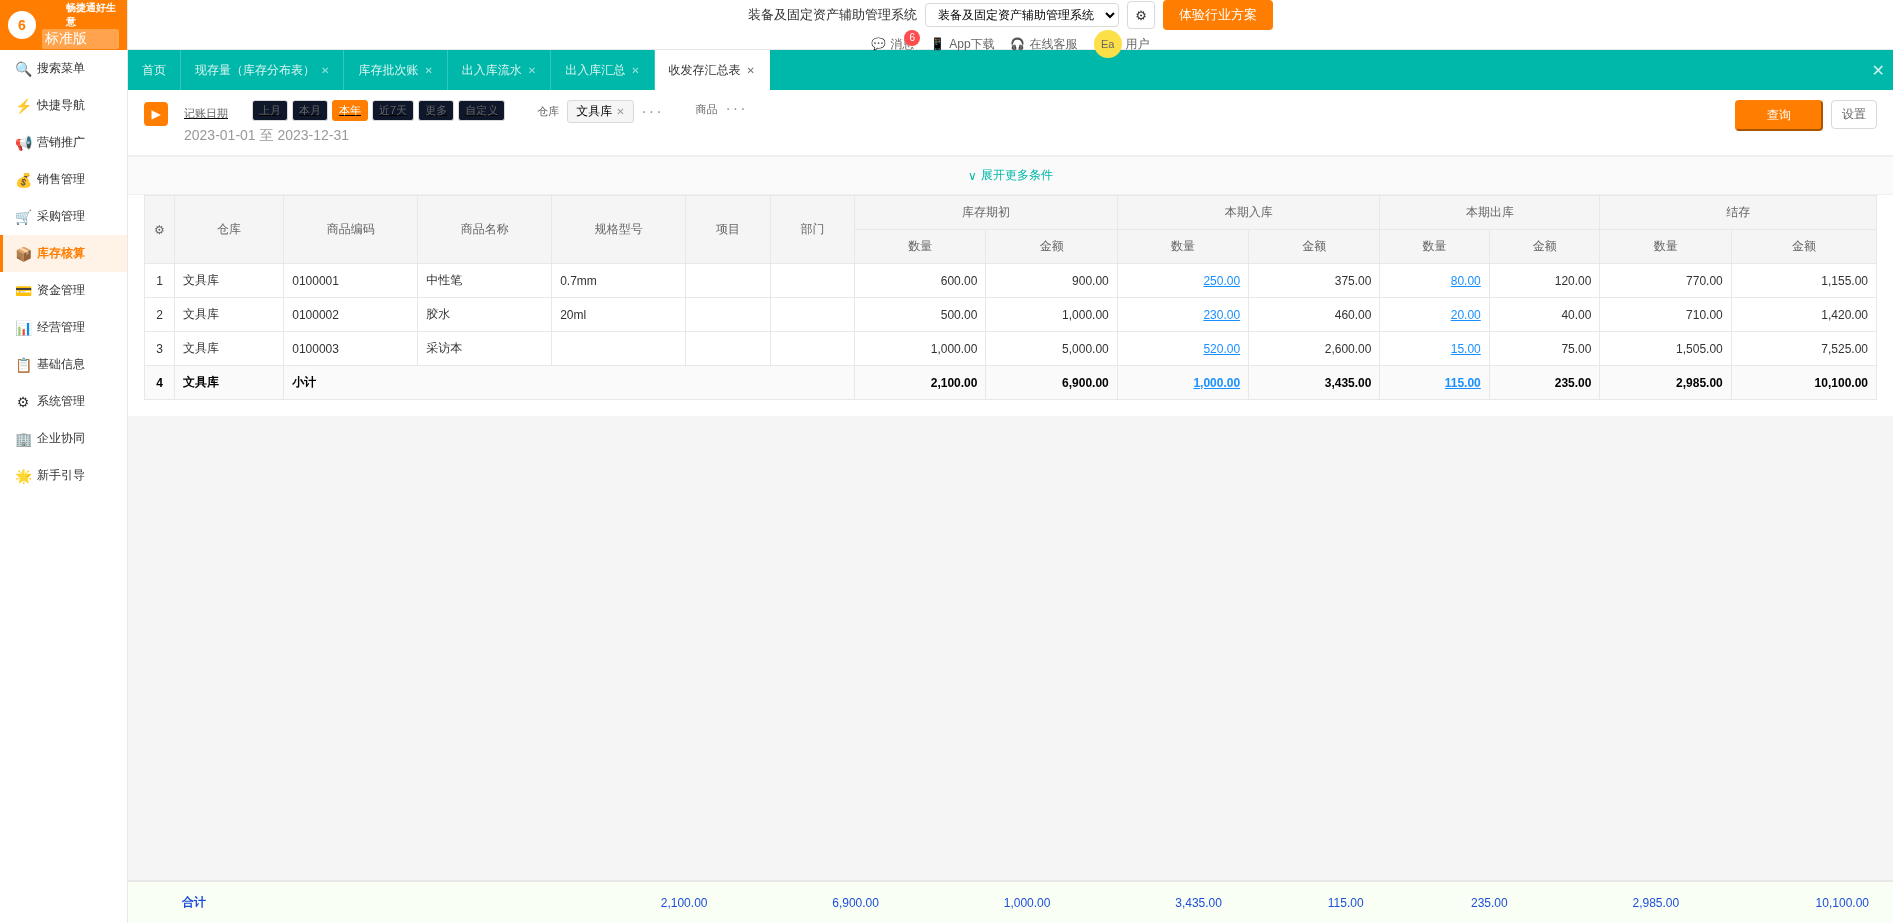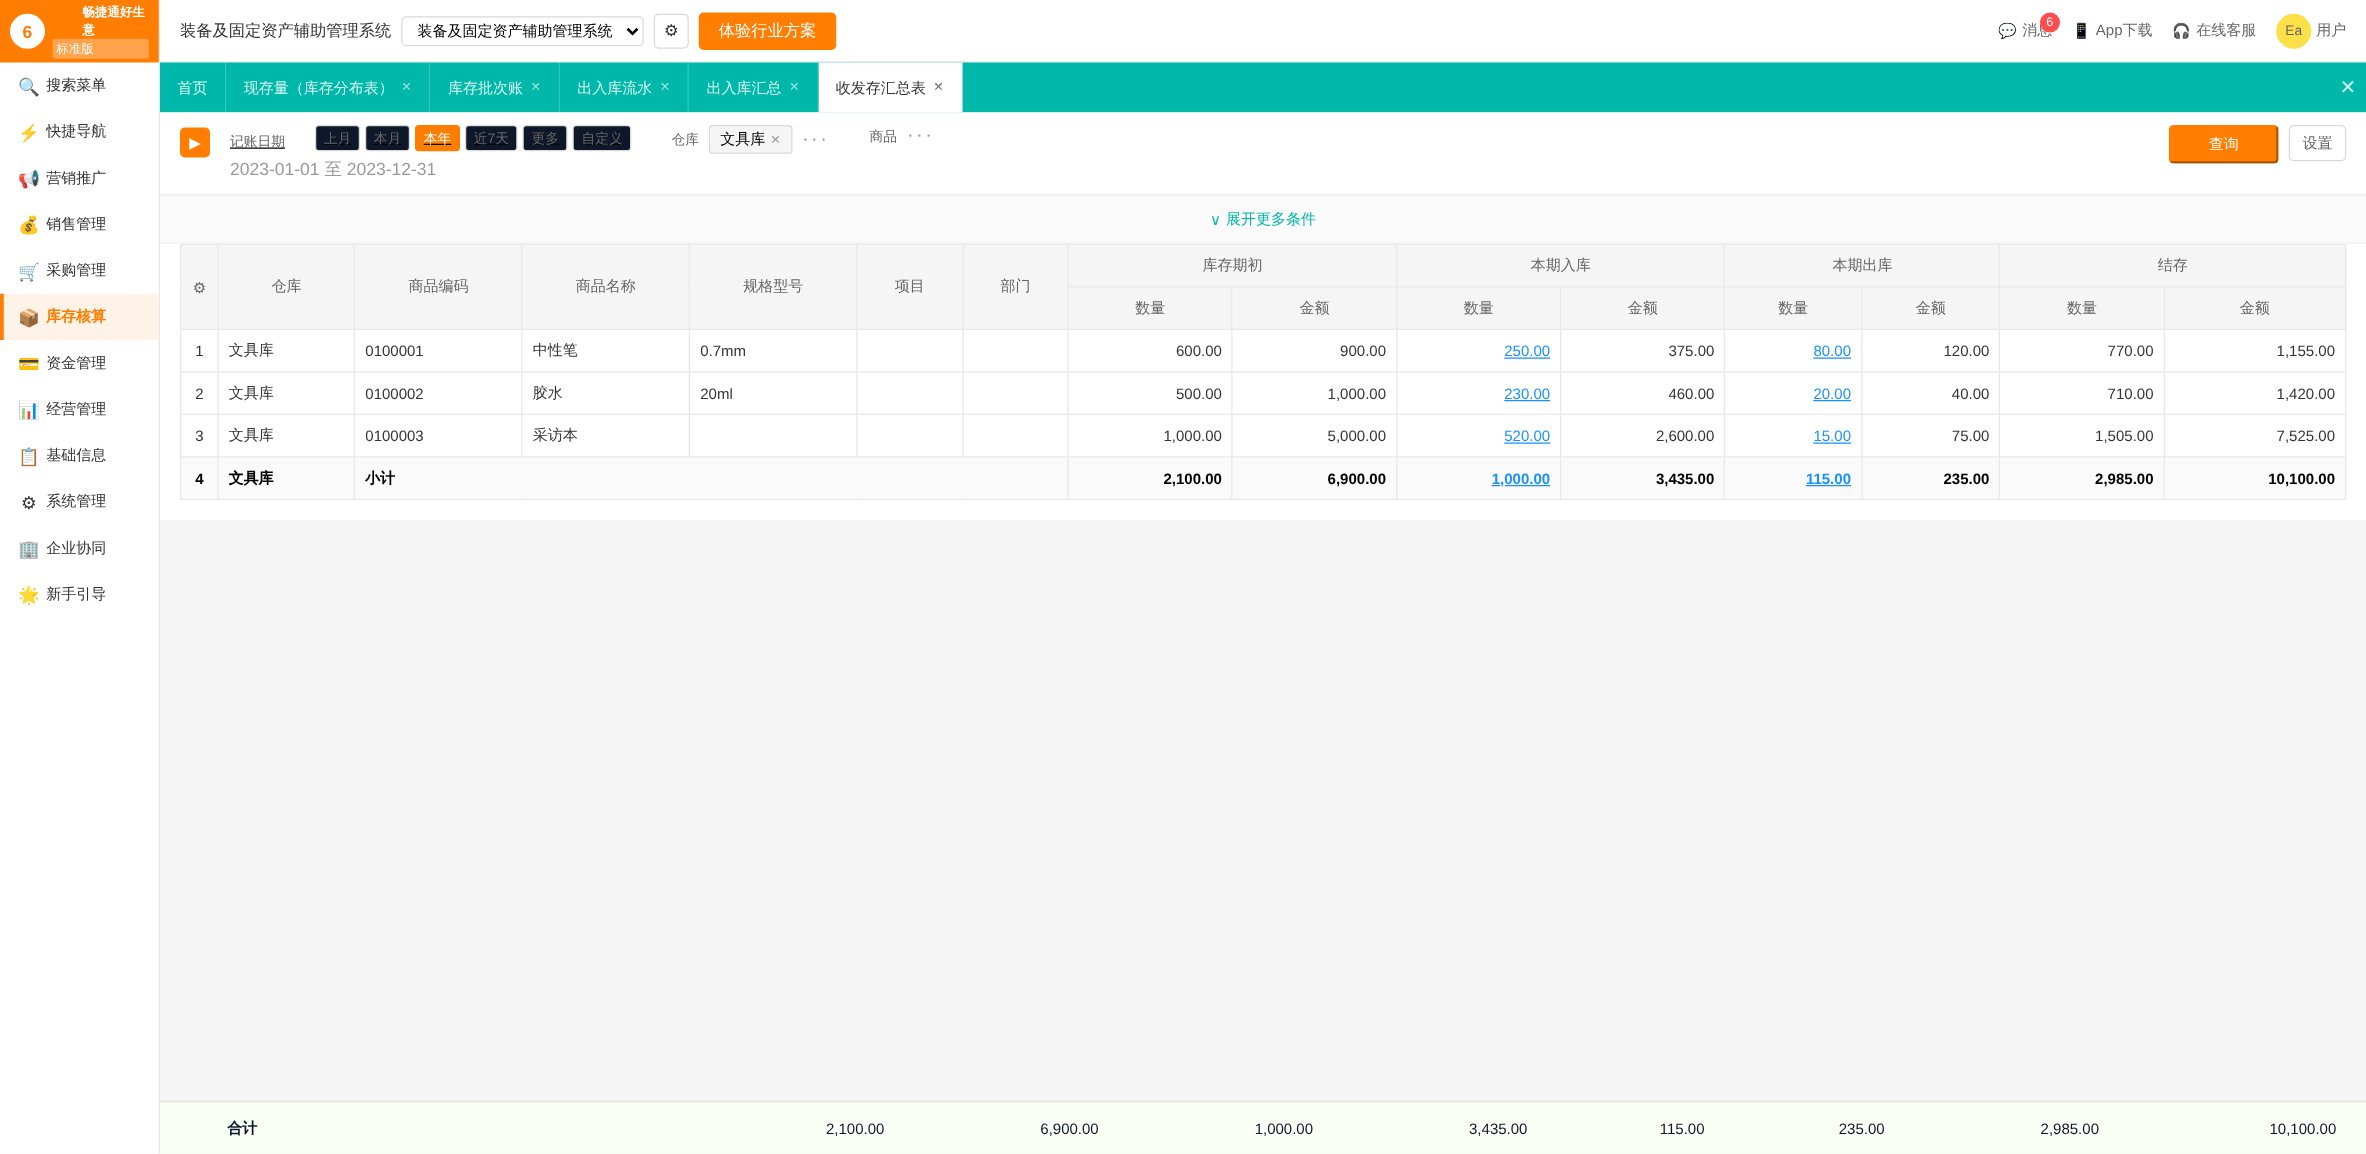--- a/index.html
+++ b/index.html
@@ -2,31 +2,31 @@
 <html><head>
   <meta charset="utf-8">
   <style>
     * { box-sizing: border-box; margin: 0; padding: 0; }
     body { font-family: 'Microsoft YaHei', Arial, sans-serif; font-size: 12px; background: #f5f5f5; display: flex; height: 923px; overflow: hidden; }
 
     
     .sidebar { width: 128px; background: #fff; display: flex; flex-direction: column; border-right: 1px solid #e8e8e8; flex-shrink: 0; }
     .sidebar-logo { background: #ff7d00; color: #fff; padding: 10px 8px; display: flex; align-items: center; gap: 6px; height: 50px; }
     .sidebar-logo-icon { width: 28px; height: 28px; background: #fff; border-radius: 50%; display: flex; align-items: center; justify-content: center; color: #ff7d00; font-weight: bold; font-size: 14px; flex-shrink: 0; }
-    .sidebar-logo-badge { font-size: 10px; background: rgba(255,255,255,0.3); border-radius: 2px; padding: 1px 3px; }
+    .sidebar-logo-badge { font-size: 14px; background: rgba(255,255,255,0.3); border-radius: 2px; padding: 1px 3px; }
     .sidebar-nav { flex: 1; overflow-y: auto; }
     .sidebar-item { display: flex; align-items: center; gap: 6px; padding: 10px 12px; color: #333; cursor: pointer; font-size: 12px; border-left: 3px solid transparent; }
     .sidebar-item.active { background: #fff3e8; color: #ff7d00; border-left-color: #ff7d00; font-weight: bold; }
     .sidebar-item-icon { font-size: 14px; width: 16px; text-align: center; }
 
     
     .main { flex: 1; display: flex; flex-direction: column; overflow: hidden; }
 
     
-    .top-header { height: 50px; background: #fff; display: flex; align-items: center; justify-content: space-between; padding: 0 16px; border-bottom: 1px solid #e8e8e8; flex-shrink: 0; }
+    .top-header { height: 50px; background: #fff; display: flex; align-items: center; justify-content: space-between; padding: 0 16px; border-bottom: 1px solid #e8e8e8; flex-shrink: 0; flex-direction: column; }
     .top-header-left { display: flex; align-items: center; gap: 8px; font-size: 13px; color: #333; }
     .system-name { font-size: 13px; color: #333; }
     .header-select { border: 1px solid #d9d9d9; border-radius: 4px; padding: 3px 8px; font-size: 12px; background: #fff; }
     .gear-btn { width: 28px; height: 28px; border: 1px solid #d9d9d9; border-radius: 4px; display: flex; align-items: center; justify-content: center; cursor: pointer; background: #fff; }
     .experience-btn { background: #ff7d00; color: #fff; border: none; border-radius: 4px; padding: 6px 16px; font-size: 13px; cursor: pointer; }
     .top-header-right { display: flex; align-items: center; gap: 16px; color: #666; font-size: 12px; }
     .header-icon-item { display: flex; align-items: center; gap: 4px; cursor: pointer; position: relative; }
     .badge { background: #ff4d4f; color: #fff; border-radius: 50%; width: 16px; height: 16px; font-size: 10px; display: flex; align-items: center; justify-content: center; position: absolute; top: -6px; right: -6px; }
     .user-avatar { width: 28px; height: 28px; background: #fde047; border-radius: 50%; display: flex; align-items: center; justify-content: center; font-size: 11px; color: #666; }
 
@@ -72,21 +72,21 @@
     .table-subtotal-row td { background: #fafafa; font-weight: bold; border: 1px solid #e8e8e8; padding: 8px 8px; text-align: right; white-space: nowrap; }
     .table-subtotal-row td.left { text-align: left; }
     .table-subtotal-row td.center { text-align: center; }
     .link-value { color: #1890ff; text-decoration: underline; cursor: pointer; }
     .settings-icon-cell { text-align: center; color: #666; cursor: pointer; }
     .merged-header { text-align: center; }
     
     
     .footer-total { position: sticky; bottom: 0; background: #fafff5; border-top: 2px solid #e8e8e8; padding: 8px 16px; display: flex; align-items: center; }
     .footer-total-table { width: 100%; border-collapse: collapse; font-size: 12px; }
-    .footer-total-table td { padding: 4px 8px; text-align: right; color: #0f172a; font-weight: 500; white-space: nowrap; }
+    .footer-total-table td { padding: 4px 8px; text-align: right; color: #1d4ed8; font-weight: 500; white-space: nowrap; }
     .footer-total-table td.label { text-align: left; font-weight: bold; }
 
     .expand-more-bar { display: flex; justify-content: center; padding: 6px 0; border-top: 1px solid #f0f0f0; border-bottom: 1px solid #f0f0f0; background: #fafafa; }
 
     
     .top-close-btn { color: rgba(255,255,255,0.8); cursor: pointer; font-size: 16px; padding: 0 8px; }
   </style>
 </head>
 <body>
 

